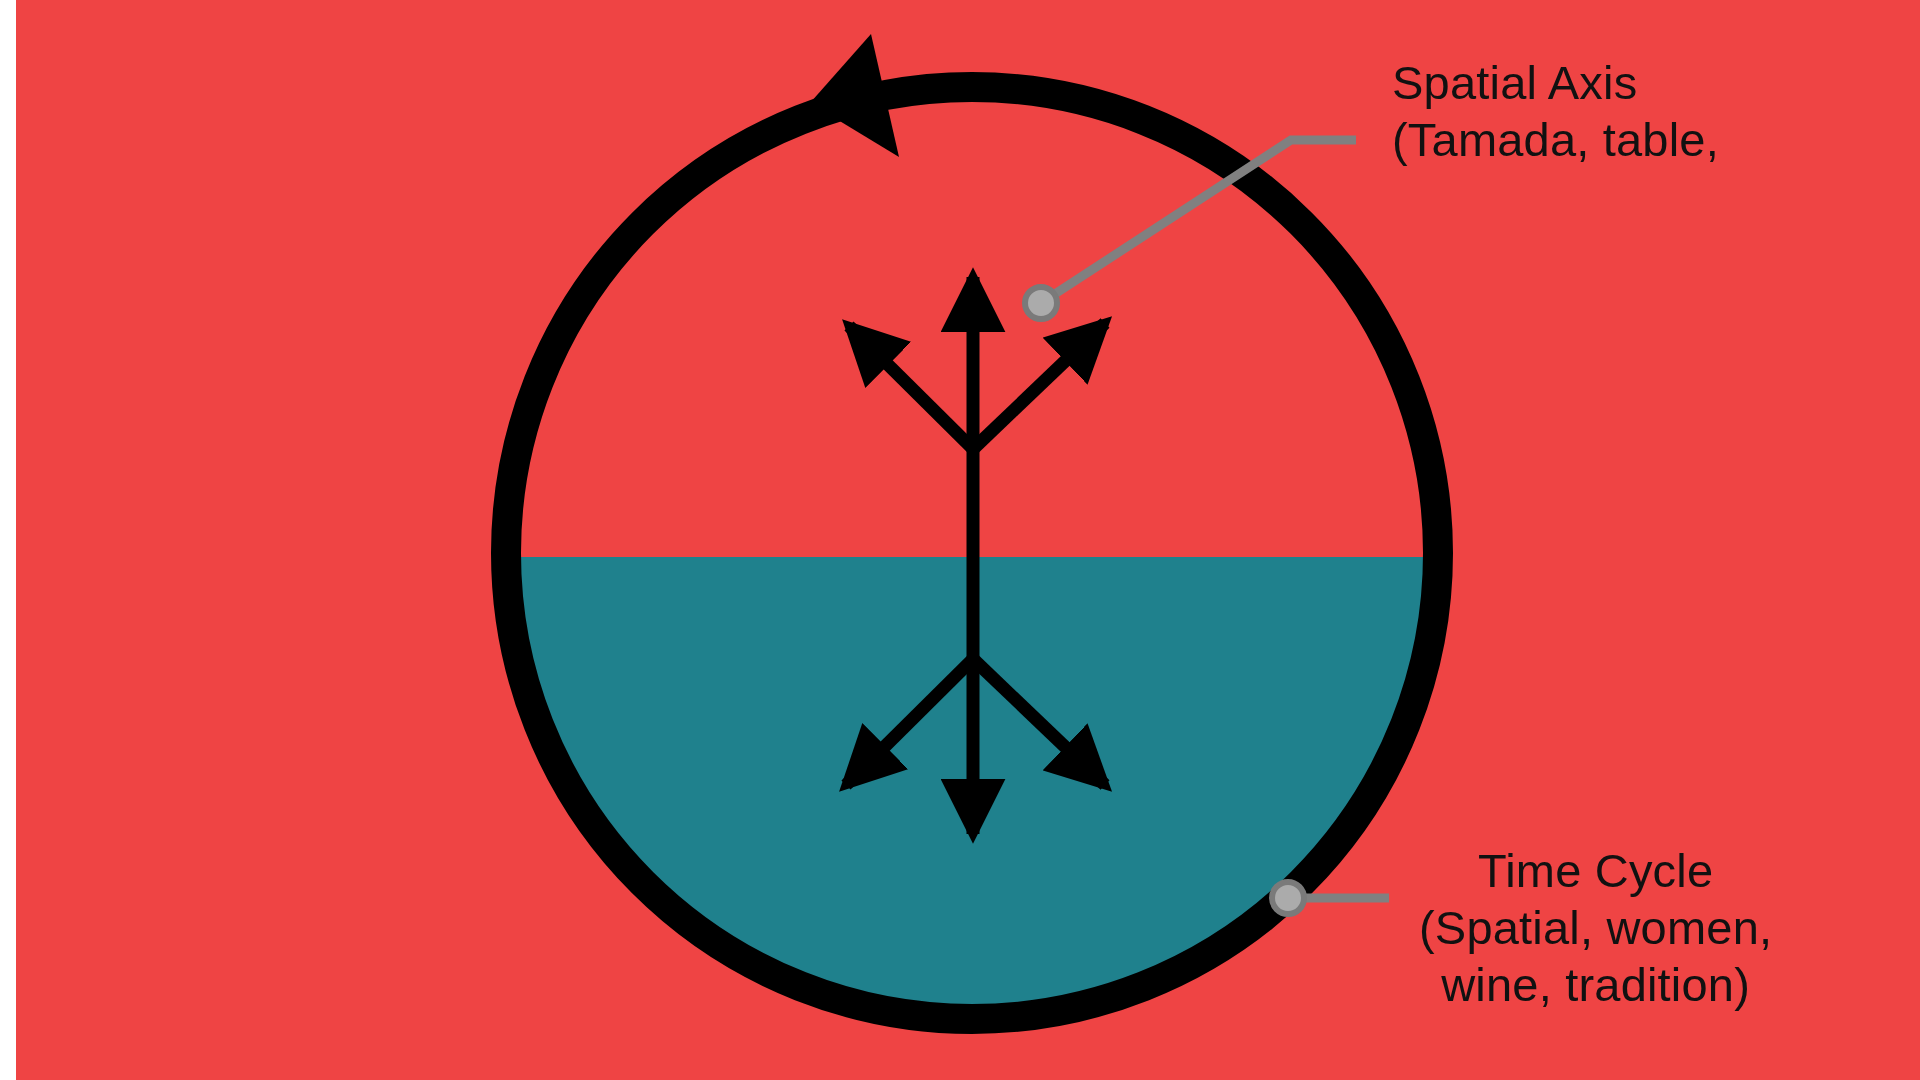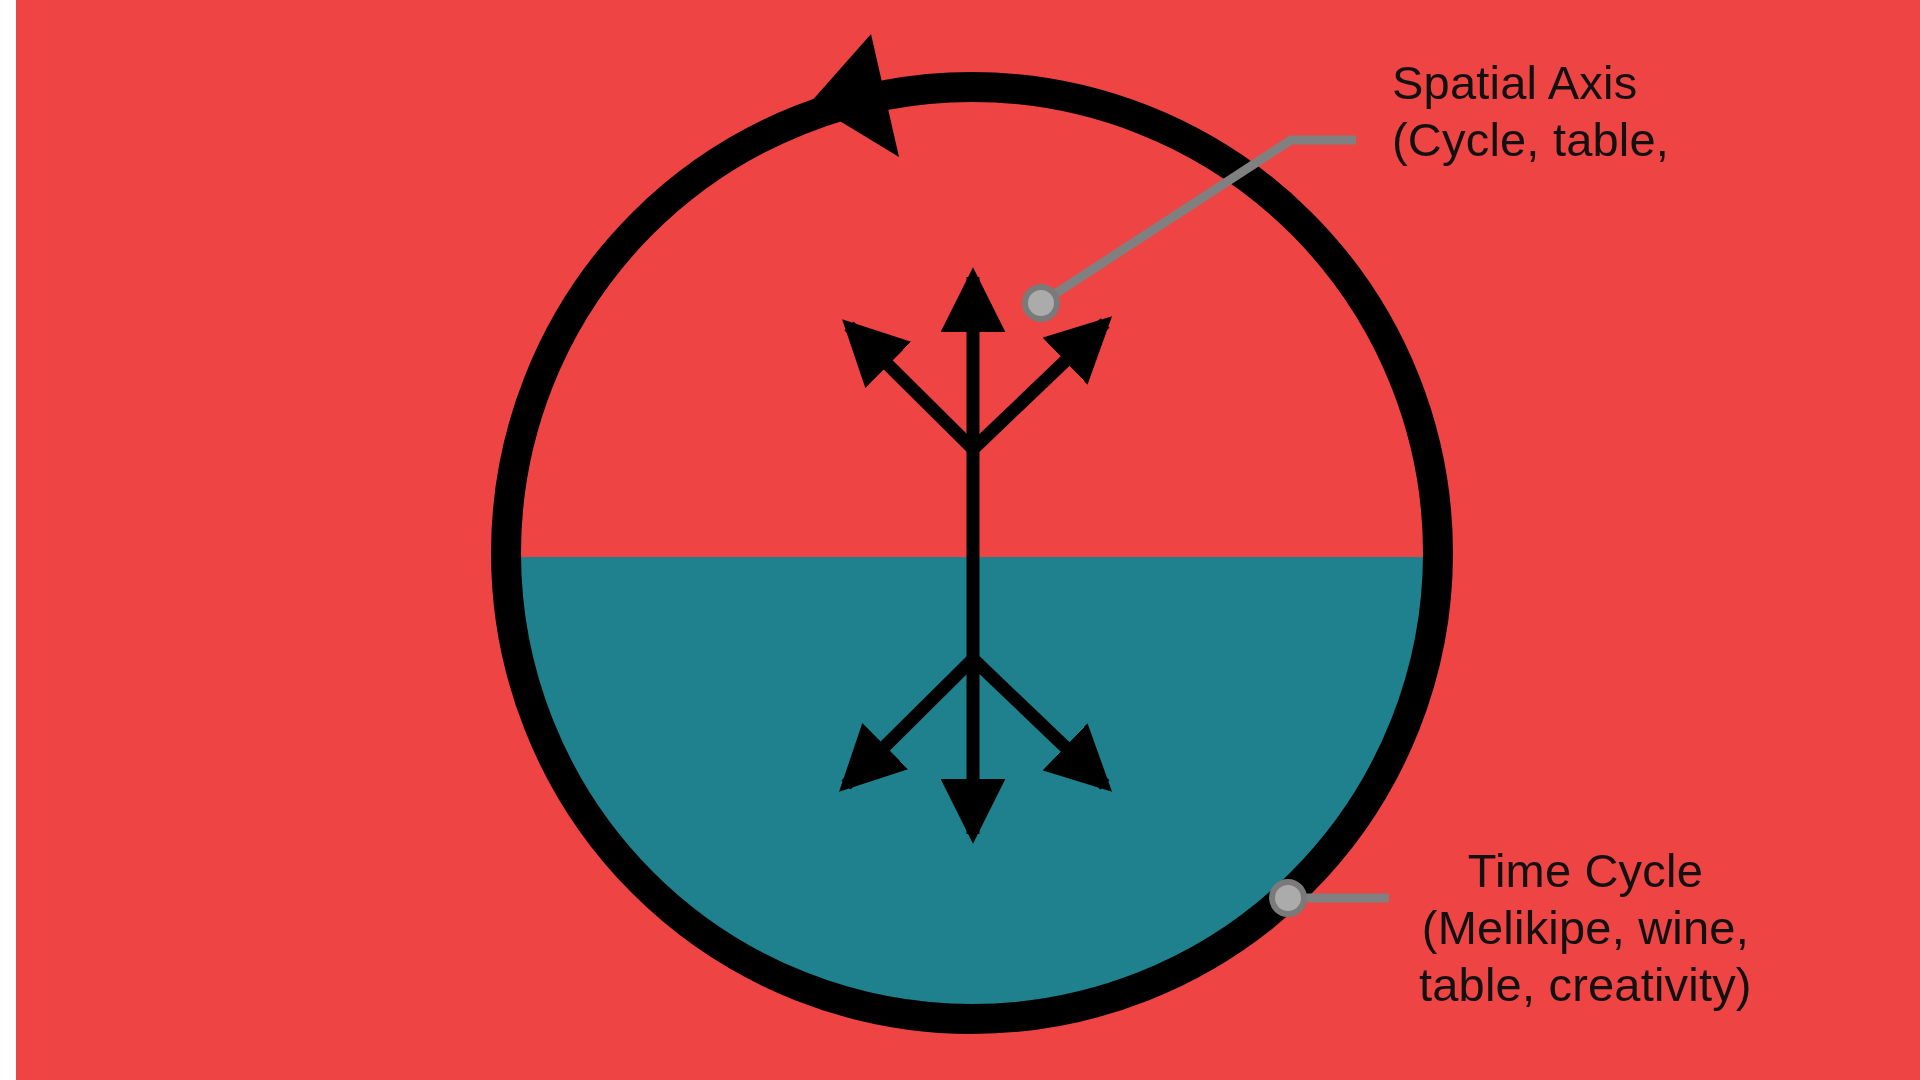--- a/index.html
+++ b/index.html
@@ -68,22 +68,22 @@
     <polyline points="1025,303 1275,140 1340,140" fill="none" stroke-width="9" stroke="#808080"></polyline>
 
     <line x1="1272" y1="898" x2="1373" y2="898" stroke-width="9" stroke="#808080"></line>
 
     <circle cx="1025" cy="303" r="16" stroke-width="6" stroke="#7A7A7A" fill="#ABABAB"></circle>
     <circle cx="1272" cy="898" r="16" stroke-width="6" stroke="#7A7A7A" fill="#ABABAB"></circle>
   </svg>
 
   <div class="label label-spatial">
     <span>Spatial Axis</span>
-    <span>(Cycle, table,</span>
+    <span>(Tamada, table,</span>
   </div>
 
   <div class="label label-time">
     <span>Time Cycle</span>
-    <span>(Melikipe, wine,</span>
-    <span>table, creativity)</span>
+    <span>(Spatial, women,</span>
+    <span>wine, tradition)</span>
   </div>
 
 </div>
 
 </body></html>

